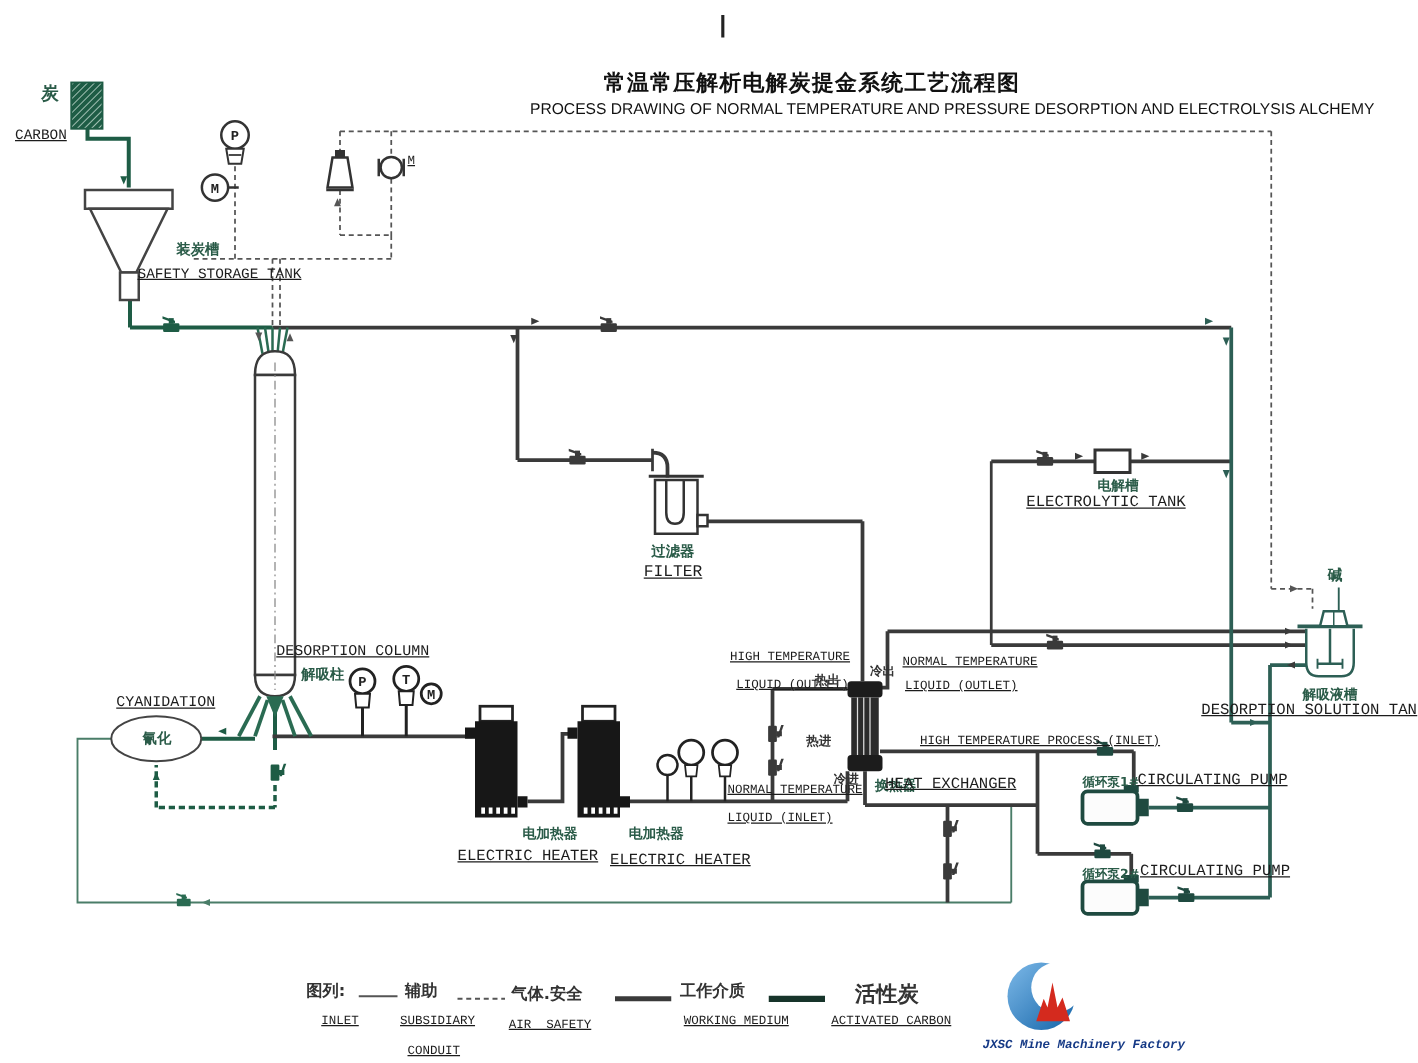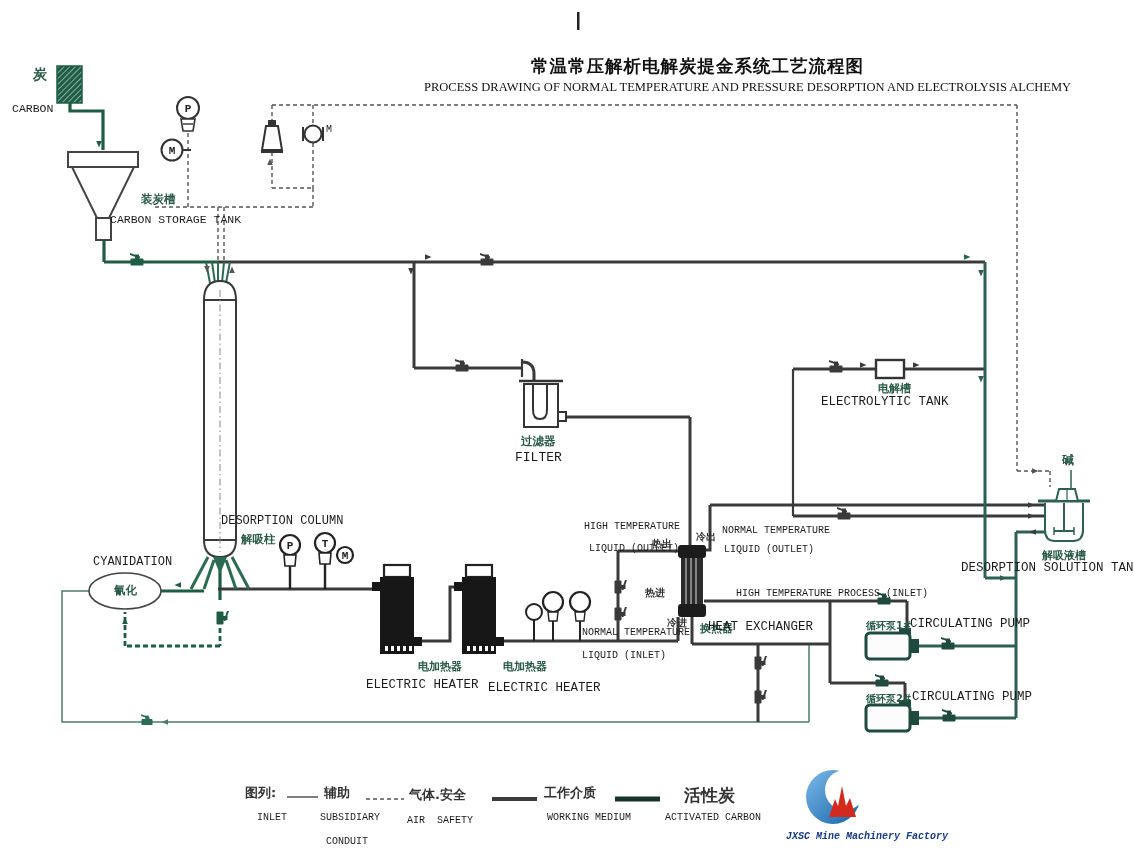--- a/index.html
+++ b/index.html
@@ -1,27 +1,27 @@
 <!DOCTYPE html>
 <html><head>
 <meta charset="utf-8">
 <style>
   html,body{margin:0;padding:0;background:#fff;}
   .stage{position:relative;width:1134px;height:850px;background:#fff;overflow:hidden;
          font-family:"Liberation Sans",sans-serif;}
   .stage svg{position:absolute;left:0;top:0;}
   .lbl{position:absolute;white-space:pre;color:#1c1c1c;
-       font-family:"Liberation Mono","DejaVu Sans Mono",monospace;font-size:11.5px;}
+       font-family:"Liberation Mono","DejaVu Sans Mono",monospace;font-size:11.5px;text-decoration:underline;}
   .zh{position:absolute;white-space:pre;color:#2a5b48;font-weight:bold;
       font-family:"DejaVu Sans",sans-serif;font-size:11.5px;}
   .zh.dk{color:#333;}
   .title-zh{position:absolute;left:483px;top:54px;font-size:17.5px;font-weight:bold;color:#111;
-            letter-spacing:1px;font-family:"DejaVu Sans",sans-serif;white-space:pre;margin-left:48px;}
+            letter-spacing:1px;font-family:"DejaVu Sans",sans-serif;white-space:pre;}
   .title-en{position:absolute;left:424px;top:80px;font-size:12.5px;color:#111;white-space:pre;
-            font-family:Liberation Serif, serif;}
+            font-family:Liberation Sans, sans-serif;}
   .company{position:absolute;left:872px;top:776px;font-family:"Liberation Serif","DejaVu Serif",serif;
            font-size:21px;font-weight:bold;color:#1b3c8c;letter-spacing:1px;white-space:pre;}
   .company-en{position:absolute;left:786px;top:831px;font-family:Liberation Mono, monospace;
            font-style:italic;font-size:10px;font-weight:bold;color:#163a86;white-space:pre;}
   .sm{font-size:10px;}
 </style>
 </head>
 <body>
 
 <div class="stage">
@@ -321,21 +321,21 @@
 <rect x="577" y="12" width="2.5" height="18" fill="#222"></rect>
 </svg>
 
 <div class="title-zh">常温常压解析电解炭提金系统工艺流程图</div>
 <div class="title-en">PROCESS DRAWING OF NORMAL TEMPERATURE AND PRESSURE DESORPTION AND ELECTROLYSIS ALCHEMY</div>
 
 <div class="zh" style="left:33px;top:66px;font-size:14px">炭</div>
 <div class="lbl" style="left:12px;top:102px">CARBON</div>
 
 <div class="zh" style="left:141px;top:192px">装炭槽</div>
-<div class="lbl" style="left:110px;top:213px">CARBON STORAGE TANK</div>
+<div class="lbl" style="left:110px;top:213px">SAFETY STORAGE TANK</div>
 
 <div class="lbl" style="left:221px;top:514px;font-size:12px">DESORPTION COLUMN</div>
 <div class="zh" style="left:241px;top:532px">解吸柱</div>
 
 <div class="lbl" style="left:93px;top:555px;font-size:12px">CYANIDATION</div>
 <div class="zh" style="left:114px;top:583px">氰化</div>
 
 <div class="zh" style="left:521px;top:434px">过滤器</div>
 <div class="lbl" style="left:515px;top:450px;font-size:13px">FILTER</div>
 

